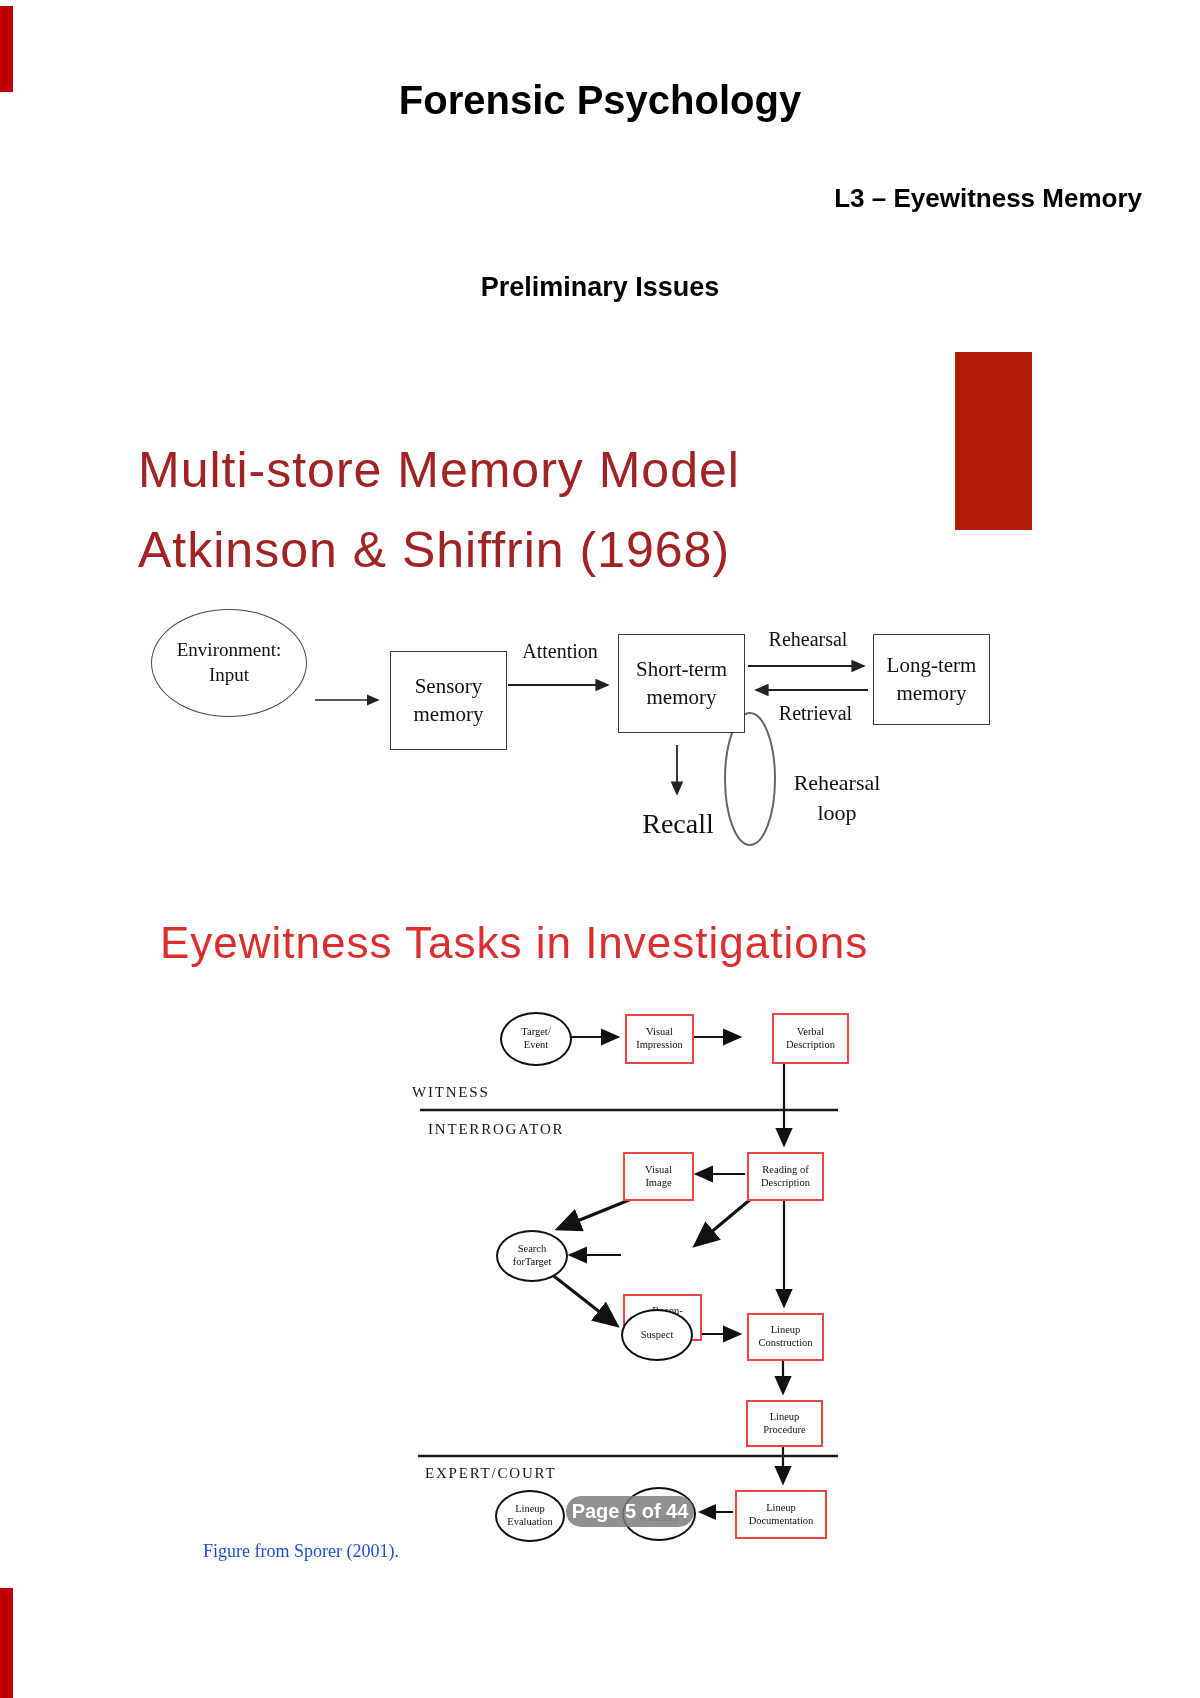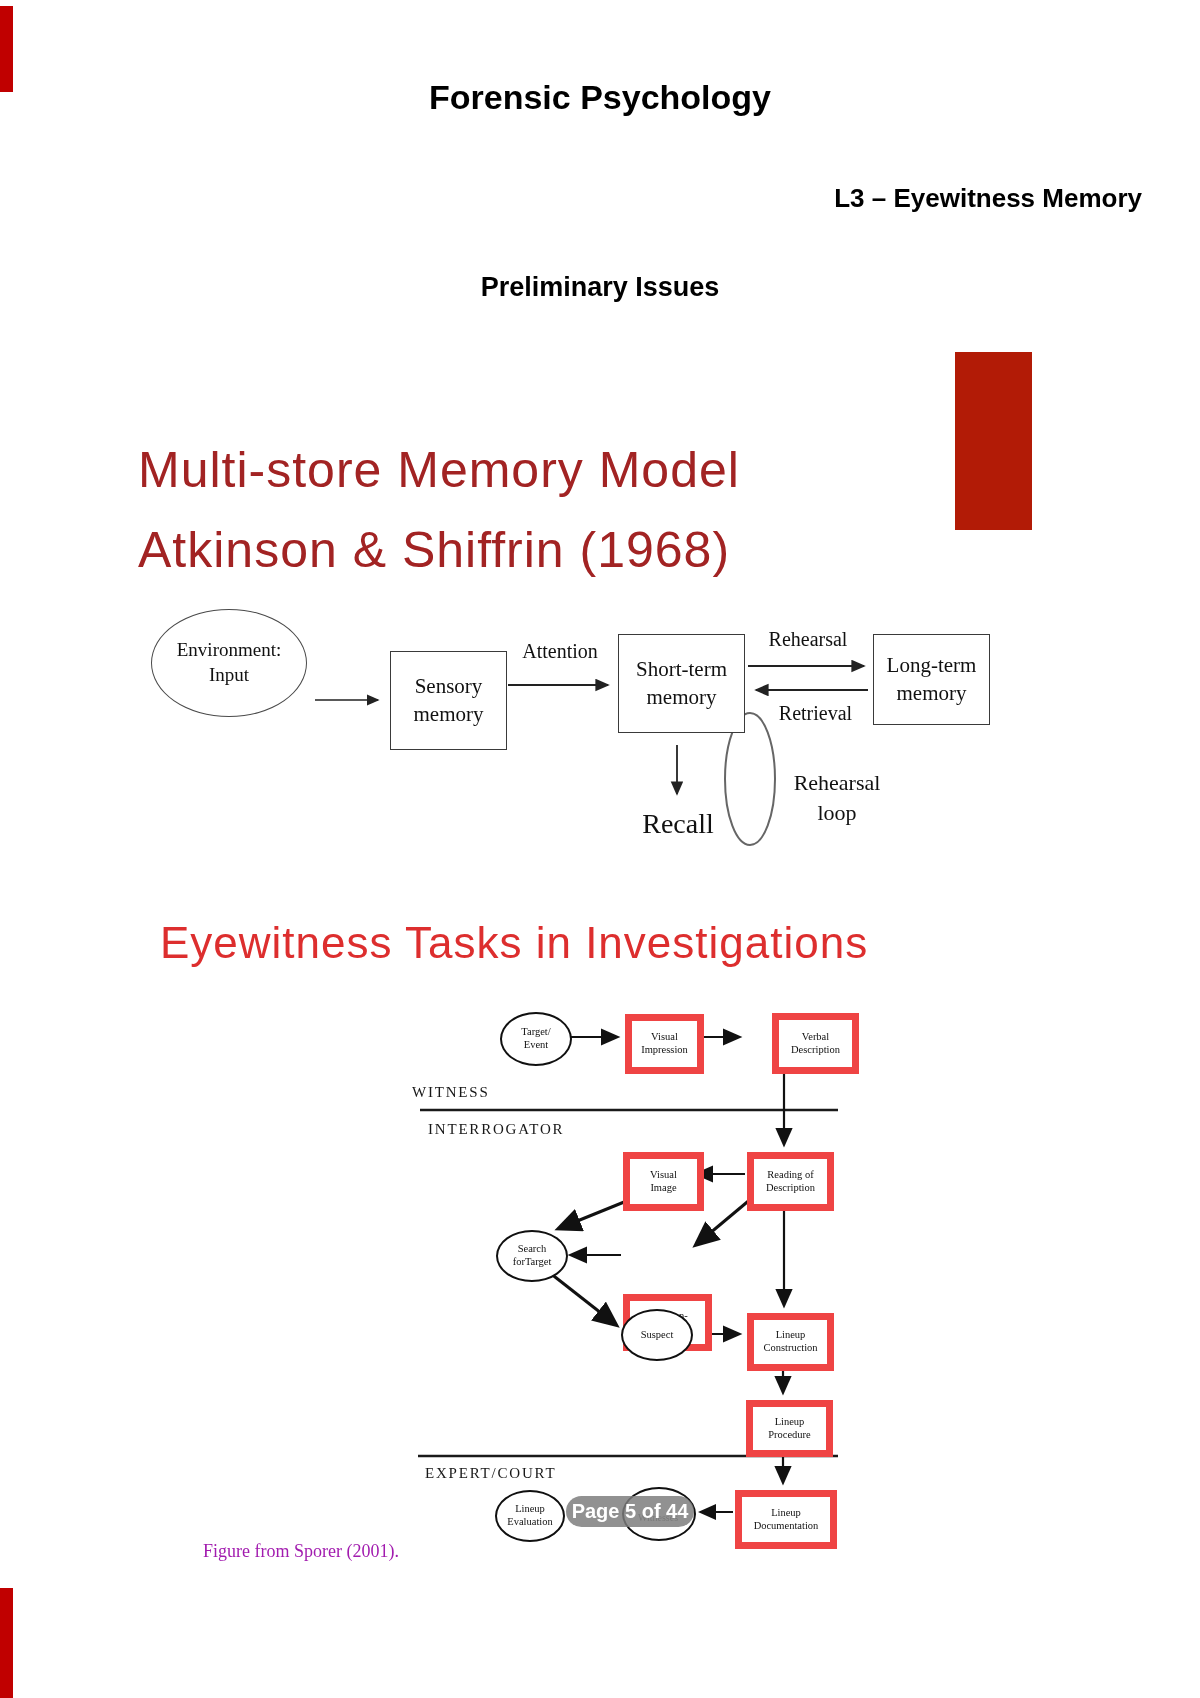--- a/index.html
+++ b/index.html
@@ -4,21 +4,21 @@
 <style>
   html,body{margin:0;padding:0;background:#ffffff;}
   .page{position:relative;width:1200px;height:1698px;background:#ffffff;overflow:hidden;
         font-family:"Liberation Sans",sans-serif;color:#111;}
 
   
   .edge-bar{position:absolute;left:0;width:13px;background:#c00000;}
 
   
   .doc-title{position:absolute;left:0;right:0;top:78px;text-align:center;
-             font-size:34px;font-weight:700;color:#000;}
+             font-size:40px;font-weight:700;color:#000;}
   .doc-lecture{position:absolute;left:0;right:58px;top:183px;text-align:right;
              font-size:26px;font-weight:700;color:#000;}
   .doc-section{position:absolute;left:0;right:0;top:272px;text-align:center;
              font-size:27px;font-weight:700;color:#000;}
 
   .red-rect{position:absolute;left:955px;top:352px;width:77px;height:178px;background:#b21b06;}
 
   .headline{position:absolute;left:138px;top:430px;font-size:50px;line-height:80px;
             color:#a22323;letter-spacing:1px;font-weight:400;}
 
@@ -29,35 +29,35 @@
               font-family:"Liberation Serif",serif;font-size:19px;line-height:1.3;text-align:center;}
   .mm-box{position:absolute;border:1.7px solid #3a3a3a;background:#fff;display:flex;
           flex-direction:column;align-items:center;justify-content:center;text-align:center;
           font-family:"Liberation Serif",serif;font-size:21px;line-height:1.3;color:#111;}
   .mm-label{position:absolute;font-family:"Liberation Serif",serif;font-size:20px;color:#111;
             text-align:center;}
 
   
   .fc-title{position:absolute;left:160px;top:918px;font-size:44px;color:#dd2e2e;
             letter-spacing:1px;font-weight:400;}
-  .fc-box{position:absolute;border:7px solid #ef4444;background:#fff;display:flex;
+  .fc-box{position:absolute;border:2px solid #ef4444;background:#fff;display:flex;
           flex-direction:column;align-items:center;justify-content:center;text-align:center;
           font-family:"Liberation Serif",serif;font-size:10.5px;line-height:1.2;color:#111;z-index:2;}
   .fc-ell{position:absolute;border:2px solid #101010;background:#fff;border-radius:50%;
           display:flex;flex-direction:column;align-items:center;justify-content:center;text-align:center;
           font-family:"Liberation Serif",serif;font-size:10.5px;line-height:1.2;color:#111;z-index:2;}
   .lane{position:absolute;font-family:"Liberation Serif",serif;font-size:15px;
         letter-spacing:1.8px;color:#171717;z-index:2;}
   .page-badge{position:absolute;left:566px;top:1496px;width:128px;height:31px;border-radius:16px;
         background:rgba(124,124,124,0.84);color:#fff;display:flex;align-items:center;justify-content:center;
         font-size:20px;font-weight:600;z-index:6;}
   .obscured-fragment{position:absolute;left:624px;top:1512px;width:68px;text-align:center;
         font-family:"Liberation Serif",serif;font-size:10px;color:#6e6e6e;z-index:1;}
   .fig-caption{position:absolute;left:203px;top:1541px;font-family:"Liberation Serif",serif;
-        font-size:18px;color:#a21caf;}
+        font-size:18px;color:#1d4ed8;}
   svg{position:absolute;overflow:visible;}
 </style>
 </head>
 <body>
 
 <div class="page">
 
   <div class="edge-bar" style="top:6px;height:86px;"></div>
   <div class="edge-bar" style="top:1588px;height:110px;"></div>
 

